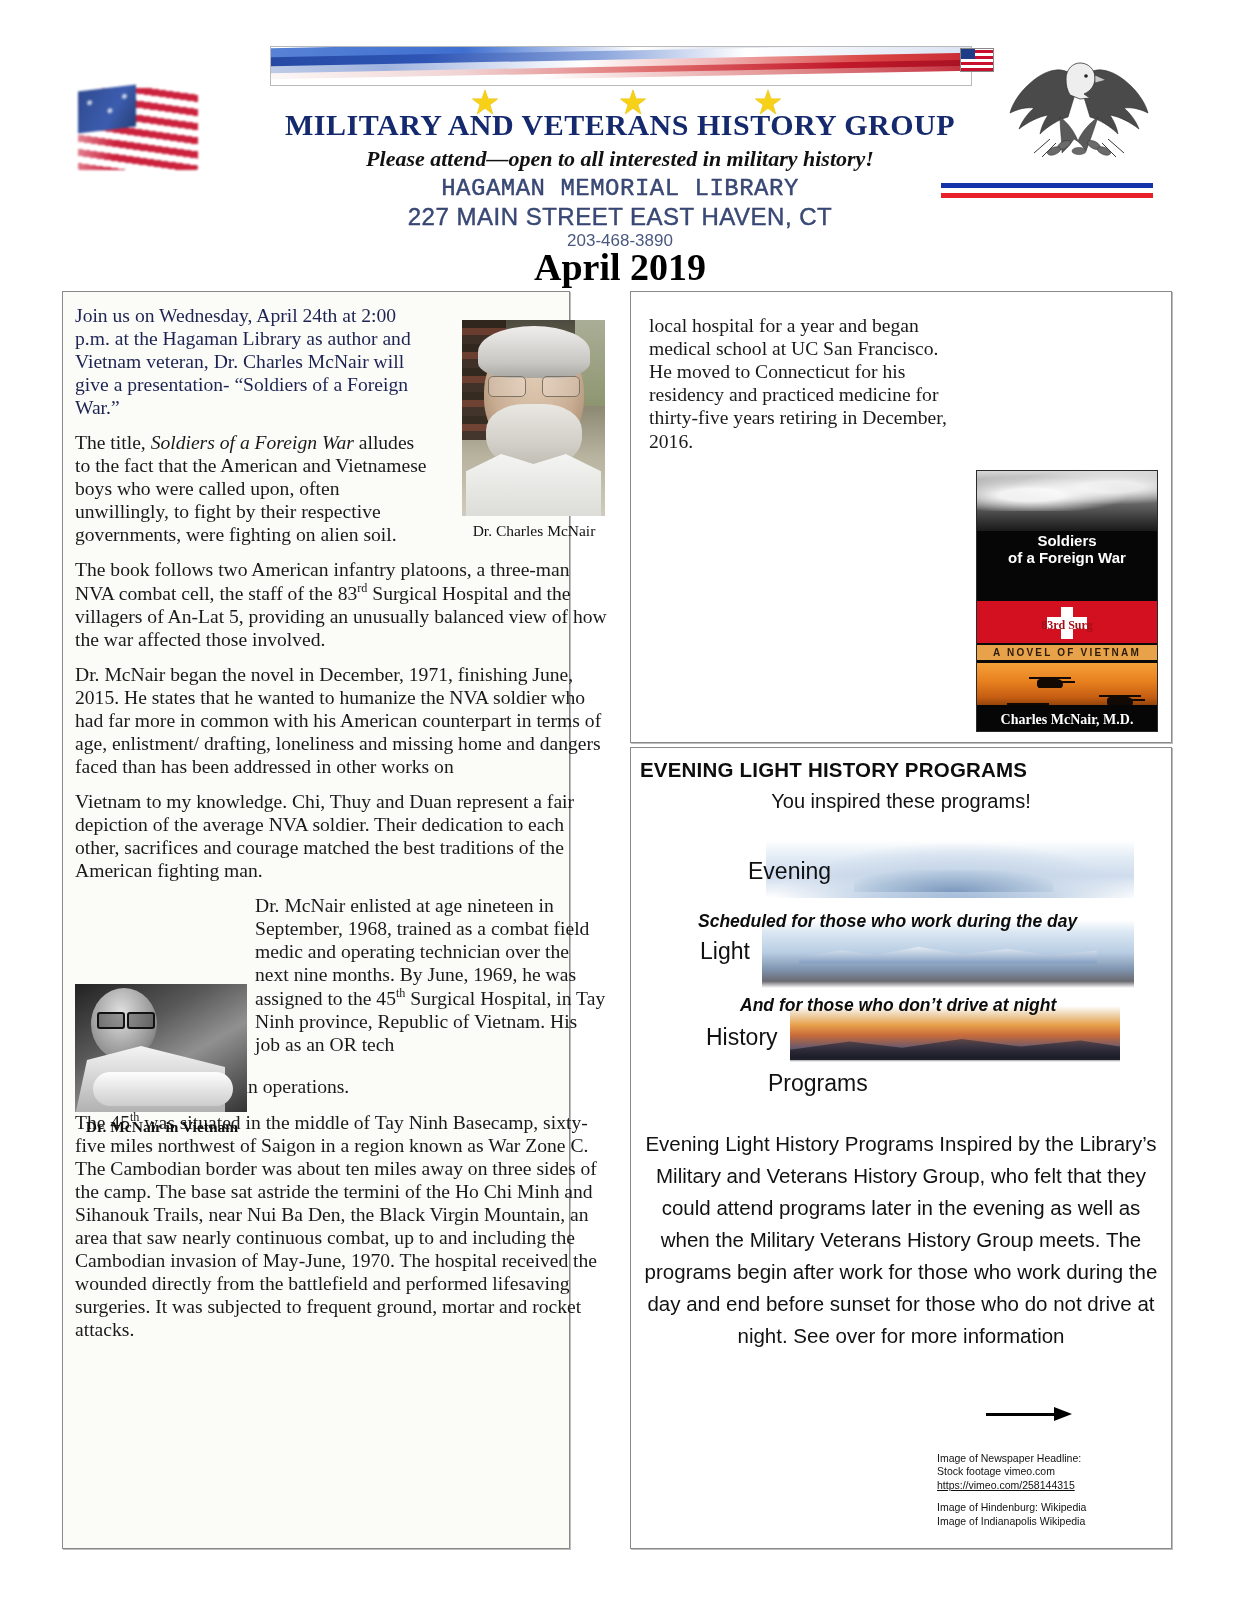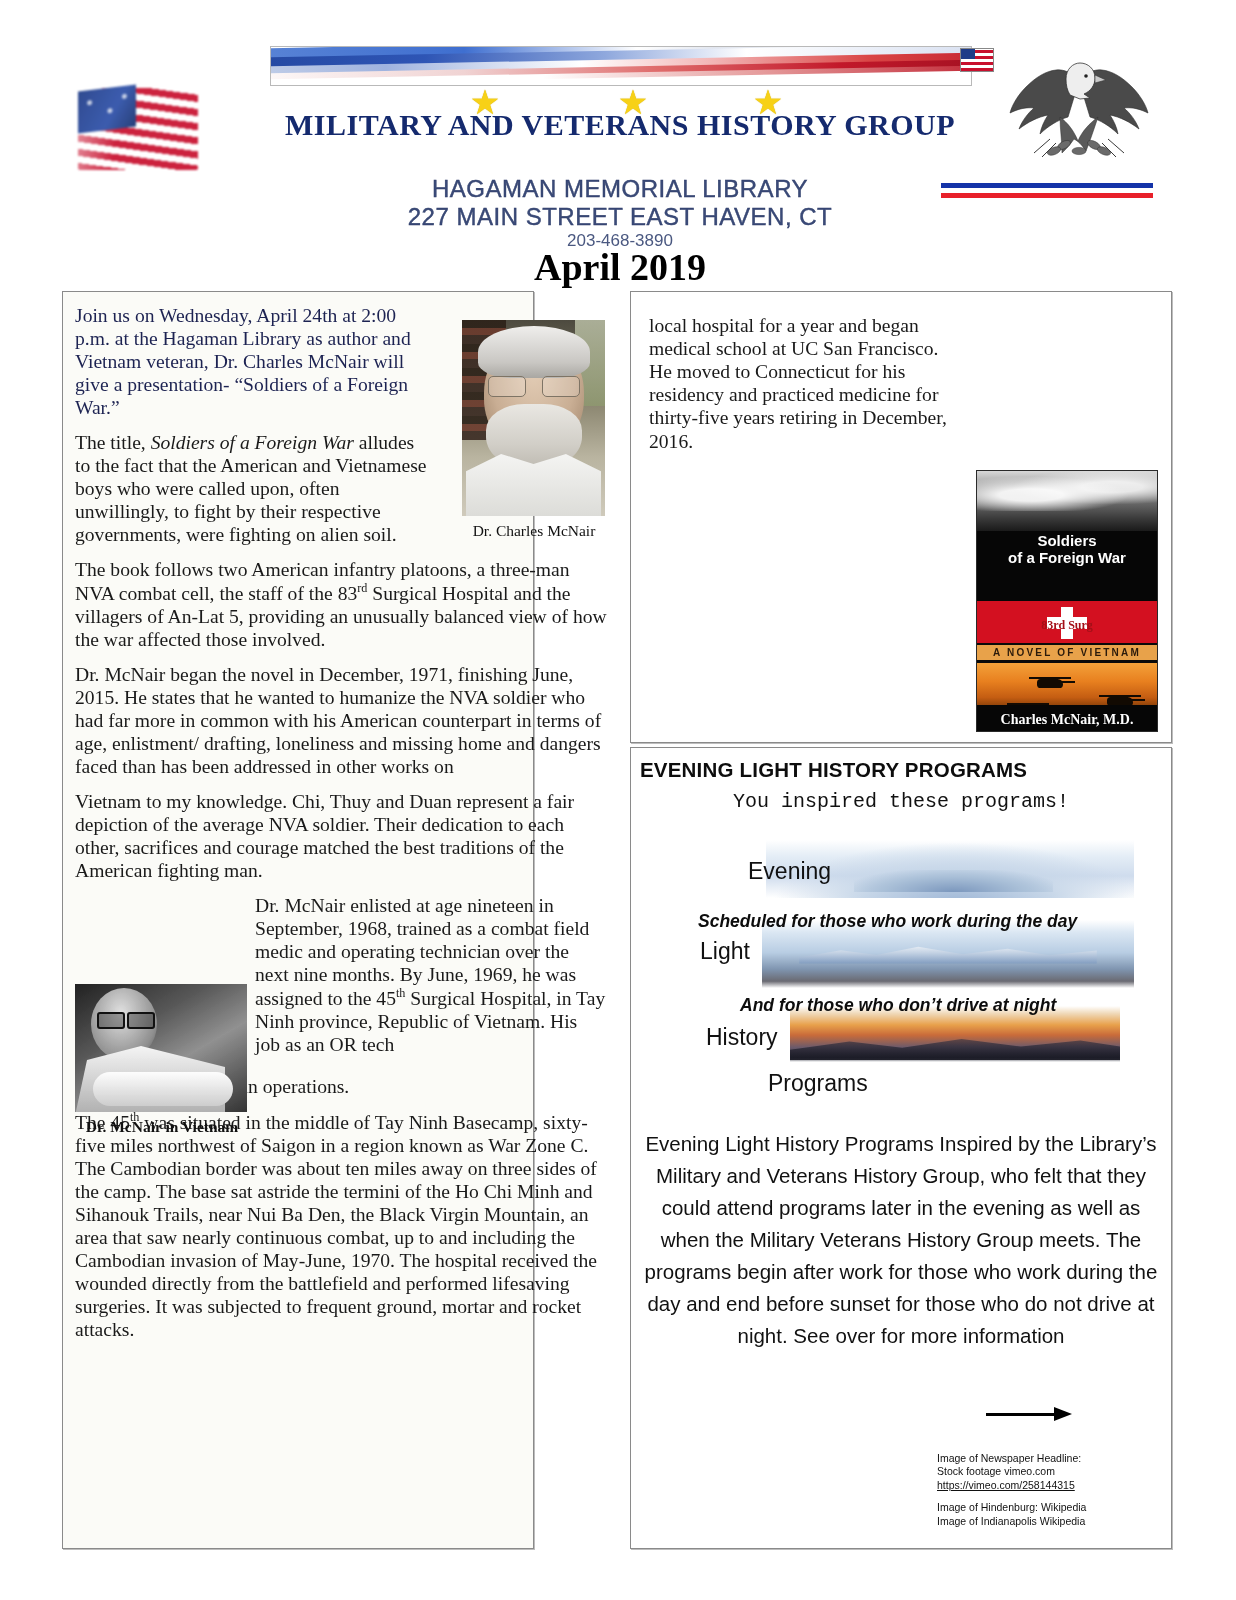--- a/index.html
+++ b/index.html
@@ -116,21 +116,21 @@
     left: 250px;
     width: 740px;
     text-align: center;
     font-family: "Liberation Sans", sans-serif;
     font-size: 24px;
     letter-spacing: .5px;
     color: #3a4a78;
     -webkit-text-stroke: .4px #2b3a66;
     white-space: nowrap;
   }
-  .lib-line1 { top: 175px; }
+  .lib-line1 { top: 175px; font-family: Liberation Mono, monospace; }
   .lib-line2 { top: 203px; }
   .phone {
     position: absolute;
     left: 250px; top: 231px;
     width: 740px;
     text-align: center;
     font-family: "Liberation Sans", sans-serif;
     font-size: 17px;
     color: #4a5880;
     white-space: nowrap;
@@ -178,21 +178,21 @@
   }
 
   
   .box {
     position: absolute;
     border: 1px solid #8a8a8a;
     box-shadow: 1px 1px 0 #bdbdbd;
     background: #fdfdfb;
     box-sizing: border-box;
   }
-  #left-box  { left: 62px;  top: 291px;  width: 472px;  height: 1258px; background:#fbfbf7; }
+  #left-box  { left: 62px;  top: 291px;  width: 508px;  height: 1258px; background:#fbfbf7; }
   #right-top-box { left: 630px; top: 291px; width: 542px; height: 452px; background:#ffffff; }
   #right-bottom-box { left: 630px; top: 747px; width: 542px; height: 802px; background:#ffffff; }
 
   
   .lcol {
     position: absolute;
     left: 12px; top: 12px;
     width: 532px;
     font-size: 19.6px;
     line-height: 1.175;
@@ -408,21 +408,21 @@
     font-size: 20.5px;
     letter-spacing: .2px;
     color: #0d0d0d;
     white-space: nowrap;
   }
   .elhp-sub {
     position: absolute;
     left: 640px; top: 790px;
     width: 522px;
     text-align: center;
-    font-family: Liberation Mono, monospace;
+    font-family: Liberation Sans, sans-serif;
     font-size: 20px;
     color: #111;
     white-space: nowrap;
   }
 
   .word {
     position: absolute;
     font-family: "Liberation Sans", sans-serif;
     font-size: 23px;
     color: #111;
@@ -545,20 +545,21 @@
       <span>★</span>
     </div>
   <div class="star star2">
       <span>★</span>
     </div>
   <div class="star star3">
       <span>★</span>
     </div>
 
   <div class="org-title">Military and Veterans History Group</div>
+  <div class="org-sub">Please attend—open to all interested in military history!</div>
   <div class="lib-line1">HAGAMAN MEMORIAL LIBRARY</div>
   <div class="lib-line2">227 MAIN STREET EAST HAVEN, CT</div>
   <div class="phone">203-468-3890</div>
   <div class="month-title">April 2019</div>
 
   <div class="rwb-small"></div>
 
   <div class="eagle">
     <svg viewBox="0 0 158 110" xmlns="http://www.w3.org/2000/svg">
       <g fill="#4a4a4a" stroke="#2e2e2e" stroke-width="0.6">

